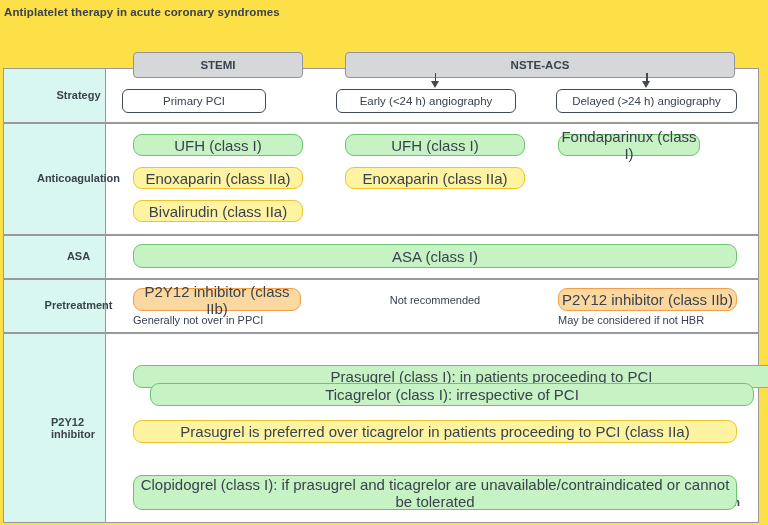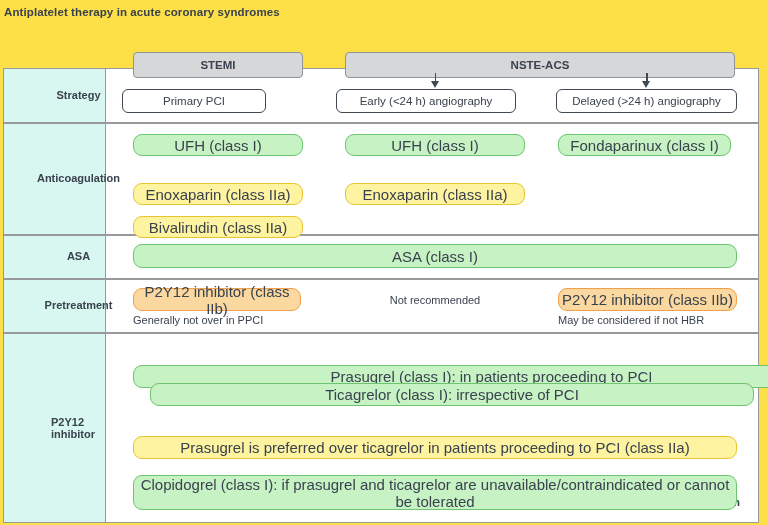--- a/index.html
+++ b/index.html
@@ -57,21 +57,21 @@
     font-size: 15px; text-align: center;
     border-radius: 9px; z-index: 2;
   }
   .white-box {
     background: #fff;
     border: 1.5px solid var(--dark-box-border, #414953);
     border-radius: 6px;
     height: 24px; top: 89px; font-size: 11.5px;
   }
   .green  { background: var(--green-fill, #c6f2c4);  border: 1.5px solid var(--green-border, #6ec46e); }
-  .yellow { background: var(--yellow-fill, #fdf3a1); border: 1.5px solid var(--yellow-border, #e8c52f); margin-top: 16px; }
+  .yellow { background: var(--yellow-fill, #fdf3a1); border: 1.5px solid var(--yellow-border, #e8c52f); }
   .orange { background: var(--orange-fill, #fbd89f); border: 1.5px solid var(--orange-border, #f0a04b); }
   .note { font-size: 11px; z-index: 2; }
   
   .arrow-line { width: 1.5px; height: 9px; top: 73px; background: var(--dark-box-border, #414953); z-index: 3; }
   .arrow-head {
     width: 0; height: 0; top: 81px; z-index: 3;
     border-left: 4.5px solid transparent;
     border-right: 4.5px solid transparent;
     border-top: 7px solid var(--dark-box-border, #414953);
   }
@@ -111,21 +111,21 @@
 
   <div class="abs box white-box" style="left:122px;width:144px;">Primary PCI</div>
   <div class="abs box white-box" style="left:336px;width:180px;">Early (&lt;24 h) angiography</div>
   <div class="abs box white-box" style="left:556px;width:181px;">Delayed (&gt;24 h) angiography</div>
 
   <div class="abs box green" style="left:133px;width:170px;top:134px;height:22px;">UFH (class I)</div>
   <div class="abs box yellow" style="left:133px;width:170px;top:167px;height:22px;">Enoxaparin (class IIa)</div>
   <div class="abs box yellow" style="left:133px;width:170px;top:200px;height:22px;">Bivalirudin (class IIa)</div>
   <div class="abs box green" style="left:345px;width:180px;top:134px;height:22px;">UFH (class I)</div>
   <div class="abs box yellow" style="left:345px;width:180px;top:167px;height:22px;">Enoxaparin (class IIa)</div>
-  <div class="abs box green" style="left:558px;width:173px;top:134px;height:22px;">Fondaparinux (class I)</div>
+  <div class="abs box green" style="left:558px;width:142px;top:134px;height:22px;">Fondaparinux (class I)</div>
 
   <div class="abs box green" style="left:133px;width:604px;top:244px;height:24px;">ASA (class I)</div>
 
   <div class="abs box orange" style="left:133px;width:168px;top:288px;height:23px;">P2Y12 inhibitor (class IIb)</div>
   <div class="abs note" style="left:133px;top:314px;">Generally not over in PPCI</div>
   <div class="abs note" style="left:345px;width:180px;top:288px;height:23px;display:flex;align-items:center;justify-content:center;">Not recommended</div>
   <div class="abs box orange" style="left:558px;width:179px;top:288px;height:23px;">P2Y12 inhibitor (class IIb)</div>
   <div class="abs note" style="left:558px;top:314px;">May be considered if not HBR</div>
 
   <div class="abs box green" style="left:133px;width:717px;top:365px;height:23px;">Prasugrel (class I): in patients proceeding to PCI</div>

